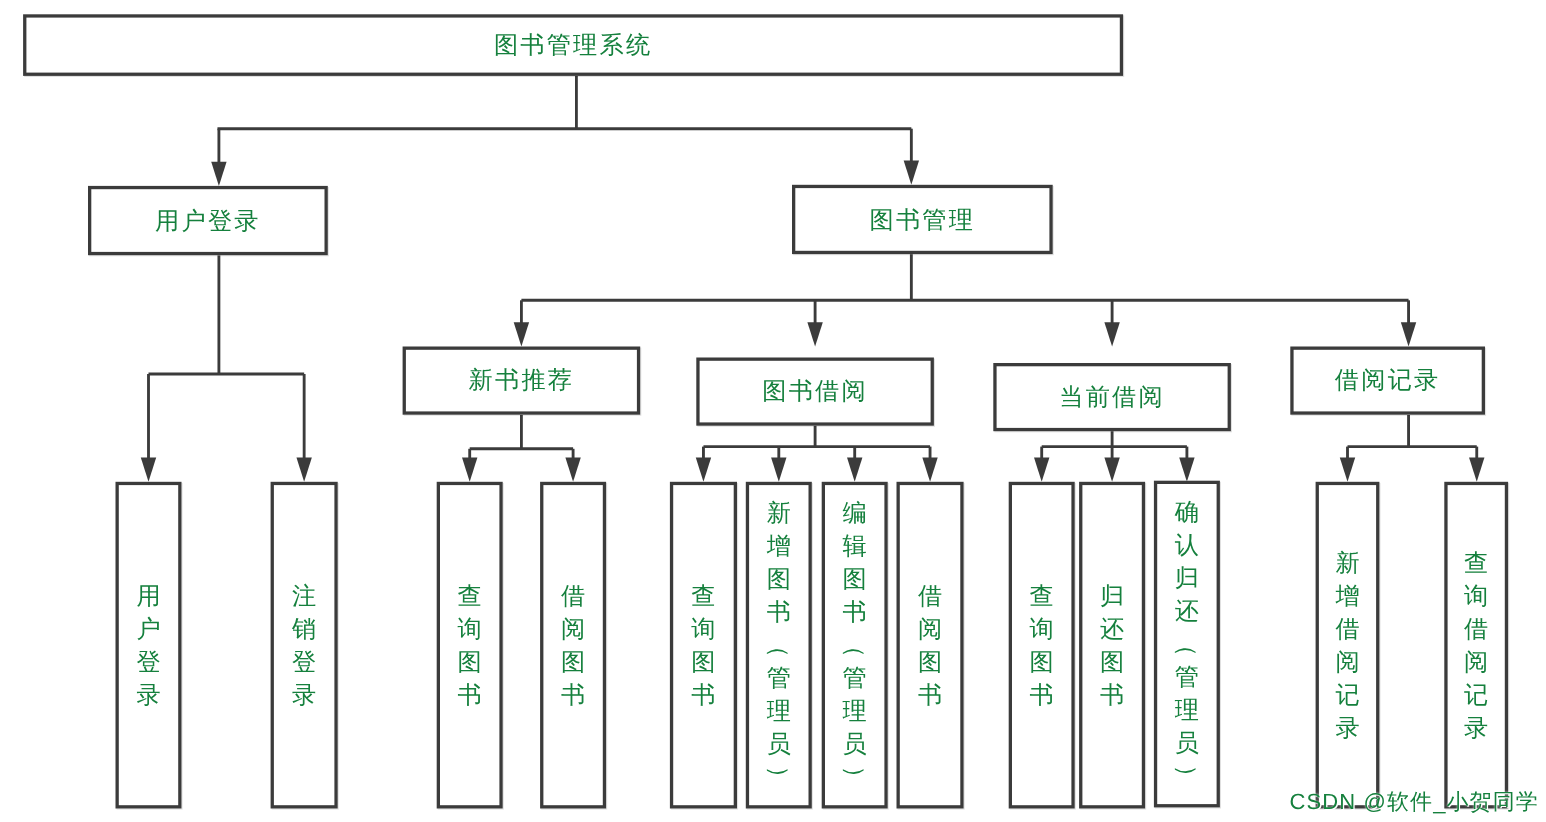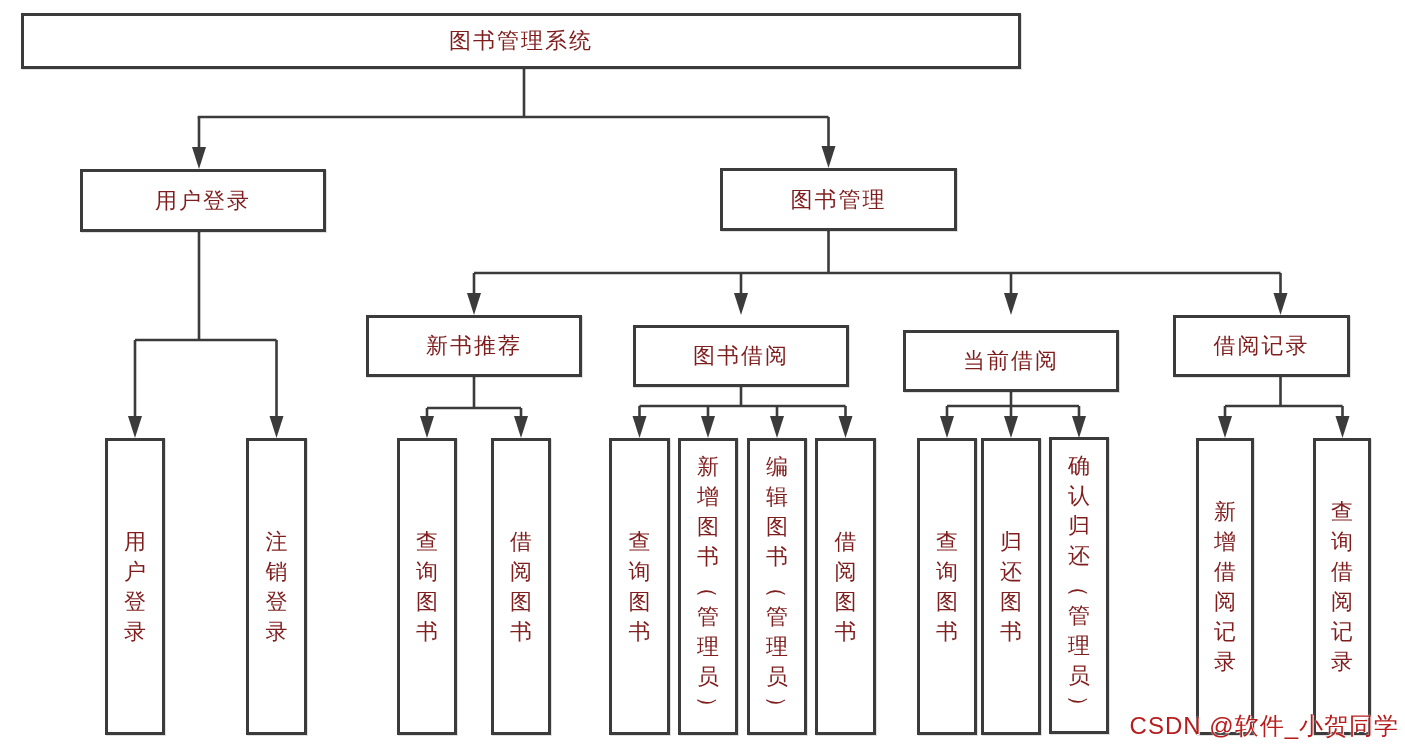--- a/index.html
+++ b/index.html
@@ -22,21 +22,21 @@
     z-index: 1;
   }
   .node {
     position: absolute;
     box-sizing: border-box;
     border: 3px solid #3b3b3b;
     background: #ffffff;
     display: flex;
     align-items: center;
     justify-content: center;
-    color: #7f1d1d;
+    color: #15803d;
     z-index: 2;
     box-shadow: 1px 1px 0 rgba(0,0,0,0.12);
   }
   .hlabel {
     font-size: 22px;
     letter-spacing: 2px;
     white-space: nowrap;
   }
   .root-box .hlabel { font-size: 22px; }
   .leaf {
@@ -55,23 +55,23 @@
     height: 30px;
     text-align: center;
   }
   .vchar.rot {
     transform: rotate(90deg);
   }
   #watermark {
     position: absolute;
     right: 6px;
     bottom: 5px;
-    font-size: 24px;
+    font-size: 20px;
     letter-spacing: 1px;
-    color: #b91c1c;
+    color: #15803d;
     text-shadow: 0 0 2px #ffffff, 1px 1px 0 #ffffff;
     z-index: 3;
     white-space: nowrap;
   }
 </style>
 </head>
 <body>
 
 <div id="canvas">
 
@@ -138,21 +138,21 @@
       <polygon points="1072,416 1086,416 1079,438"></polygon>
       <polygon points="1218,416 1232,416 1225,438"></polygon>
       <polygon points="1335.5,416 1349.5,416 1342.5,438"></polygon>
     </g>
   </svg>
 
   <div class="node root-box" style="left:21px; top:13px; width:1000px; height:56px;">
     <span class="hlabel">图书管理系统</span>
   </div>
 
-  <div class="node" style="left:80px; top:169px; width:246px; height:63px;align-items:center;">
+  <div class="node" style="left:80px; top:169px; width:218px; height:63px;align-items:center;">
     <span class="hlabel">用户登录</span>
   </div>
   <div class="node" style="left:720px; top:168px; width:237px; height:63px;">
     <span class="hlabel">图书管理</span>
   </div>
 
   <div class="node" style="left:366px; top:315px; width:216px; height:62px;align-items:center;">
     <span class="hlabel">新书推荐</span>
   </div>
   <div class="node" style="left:633px; top:325px; width:216px; height:62px;">

